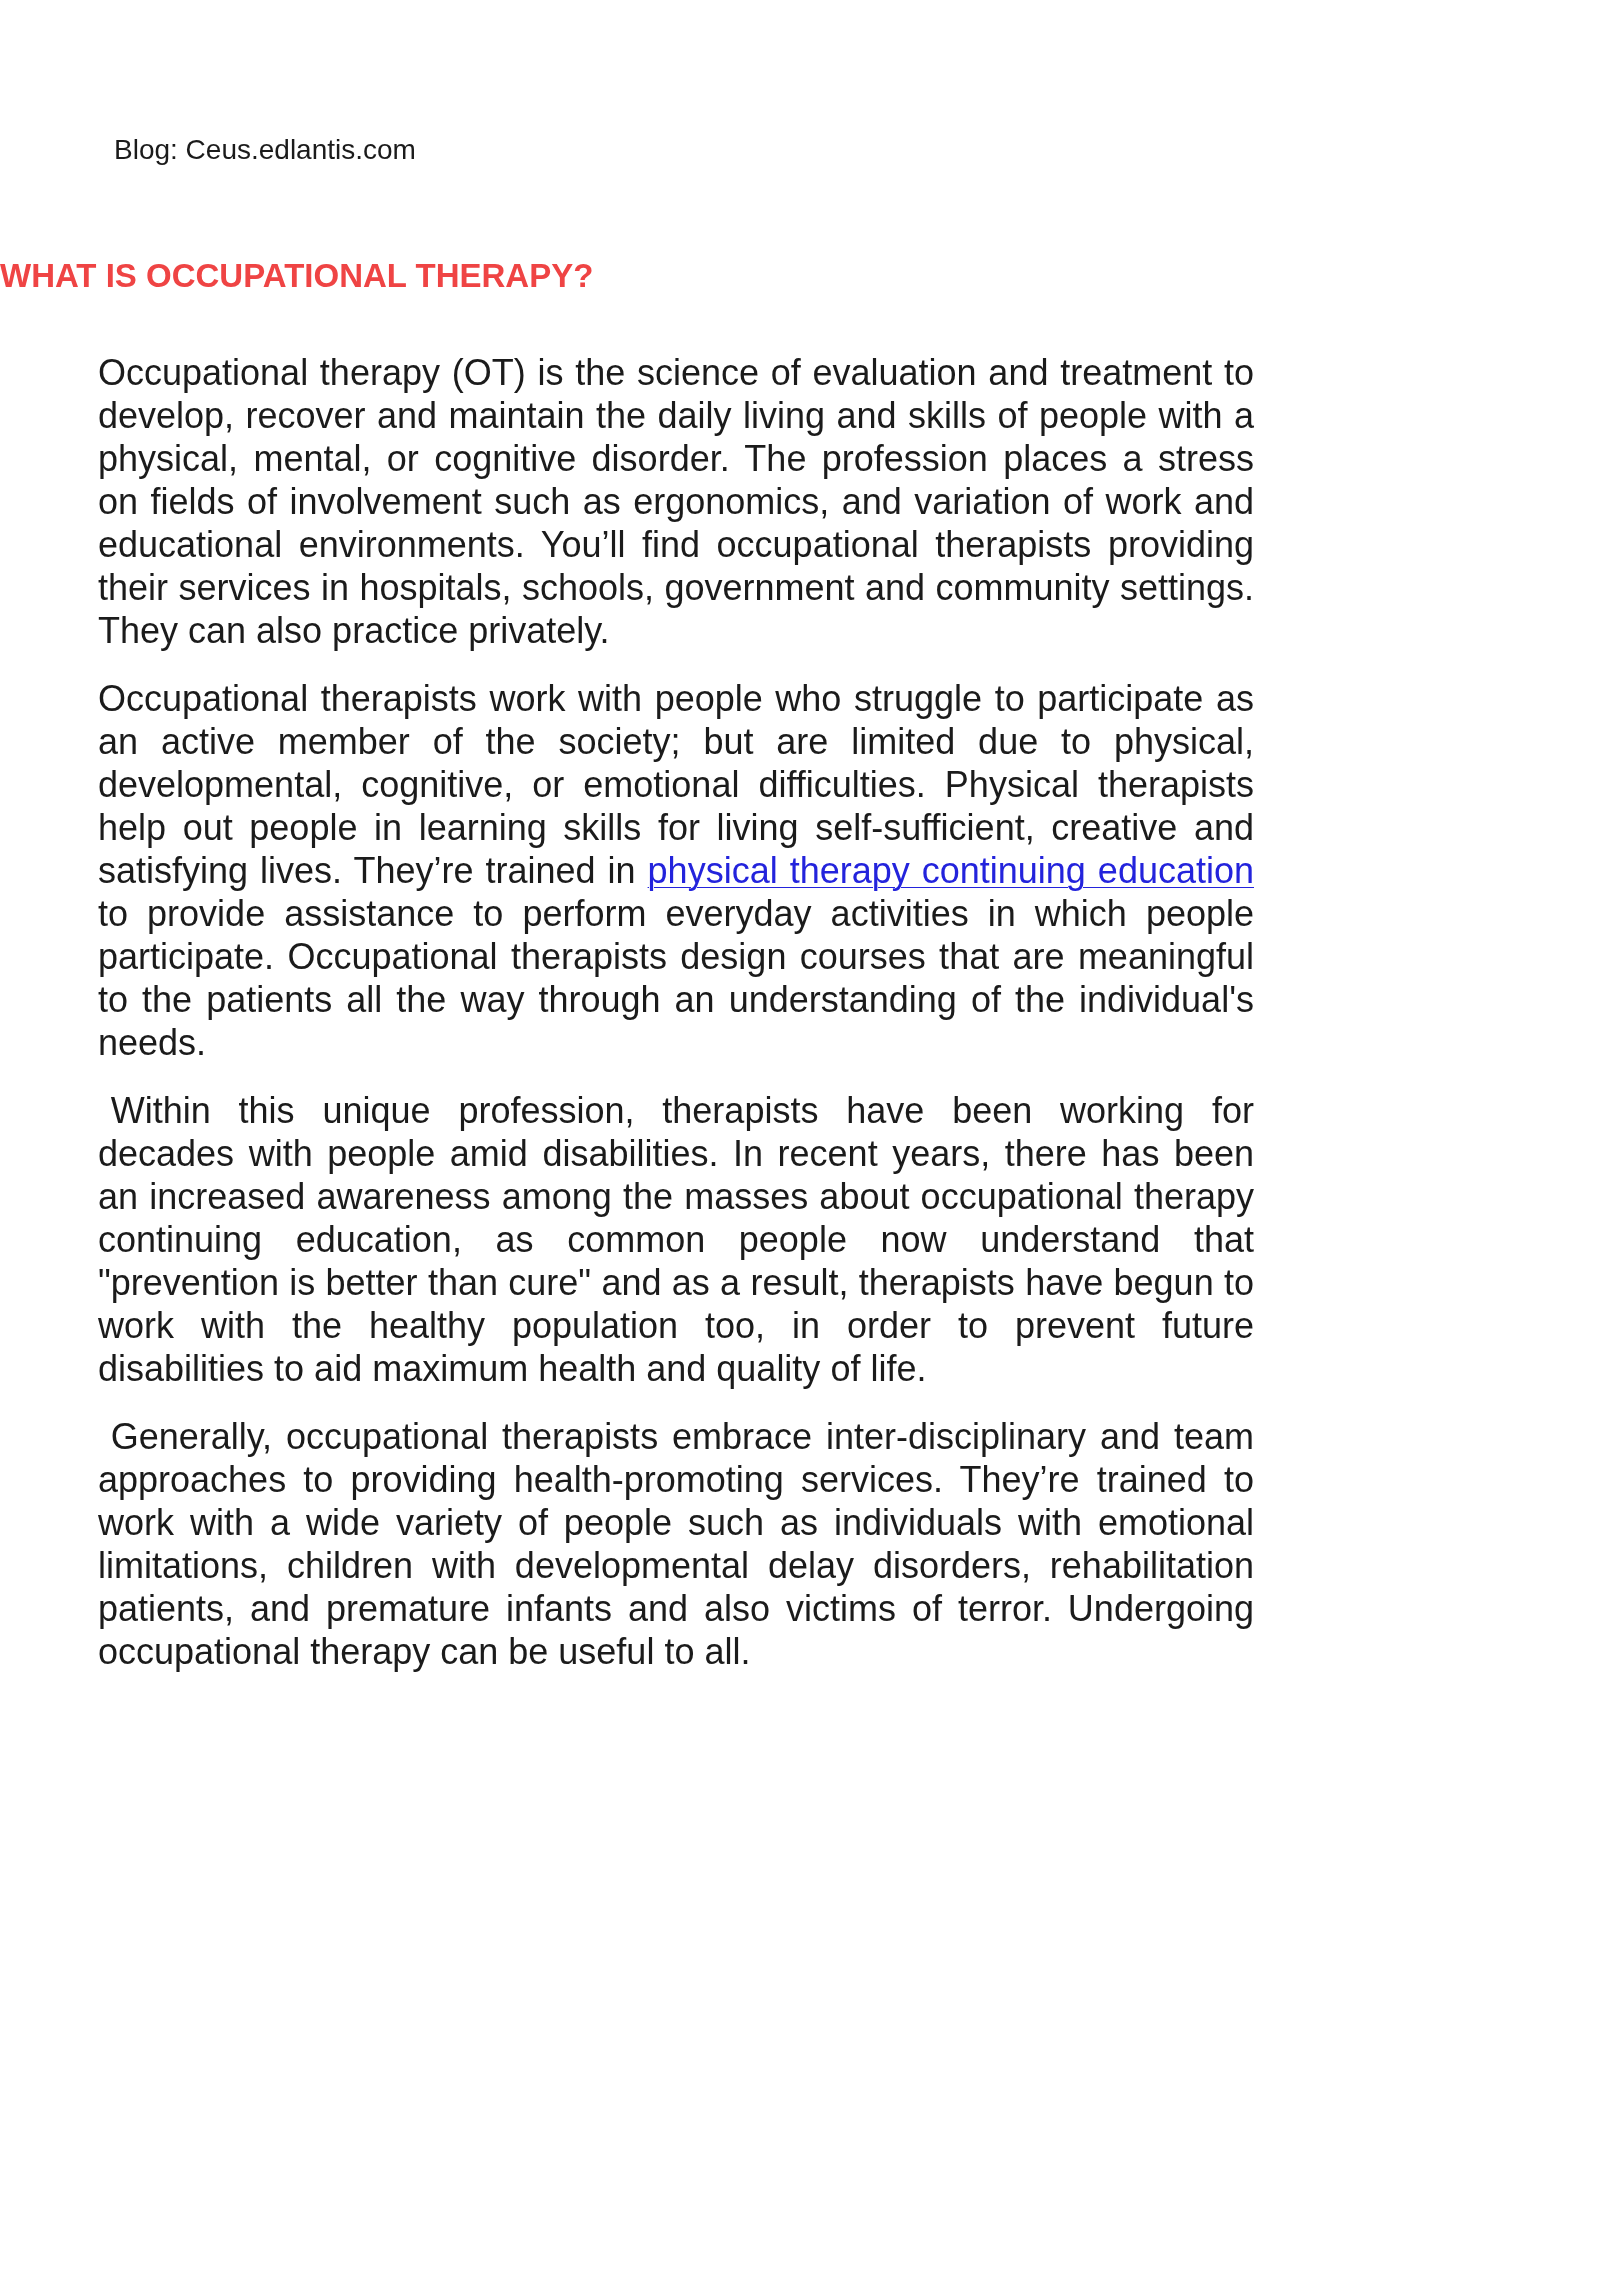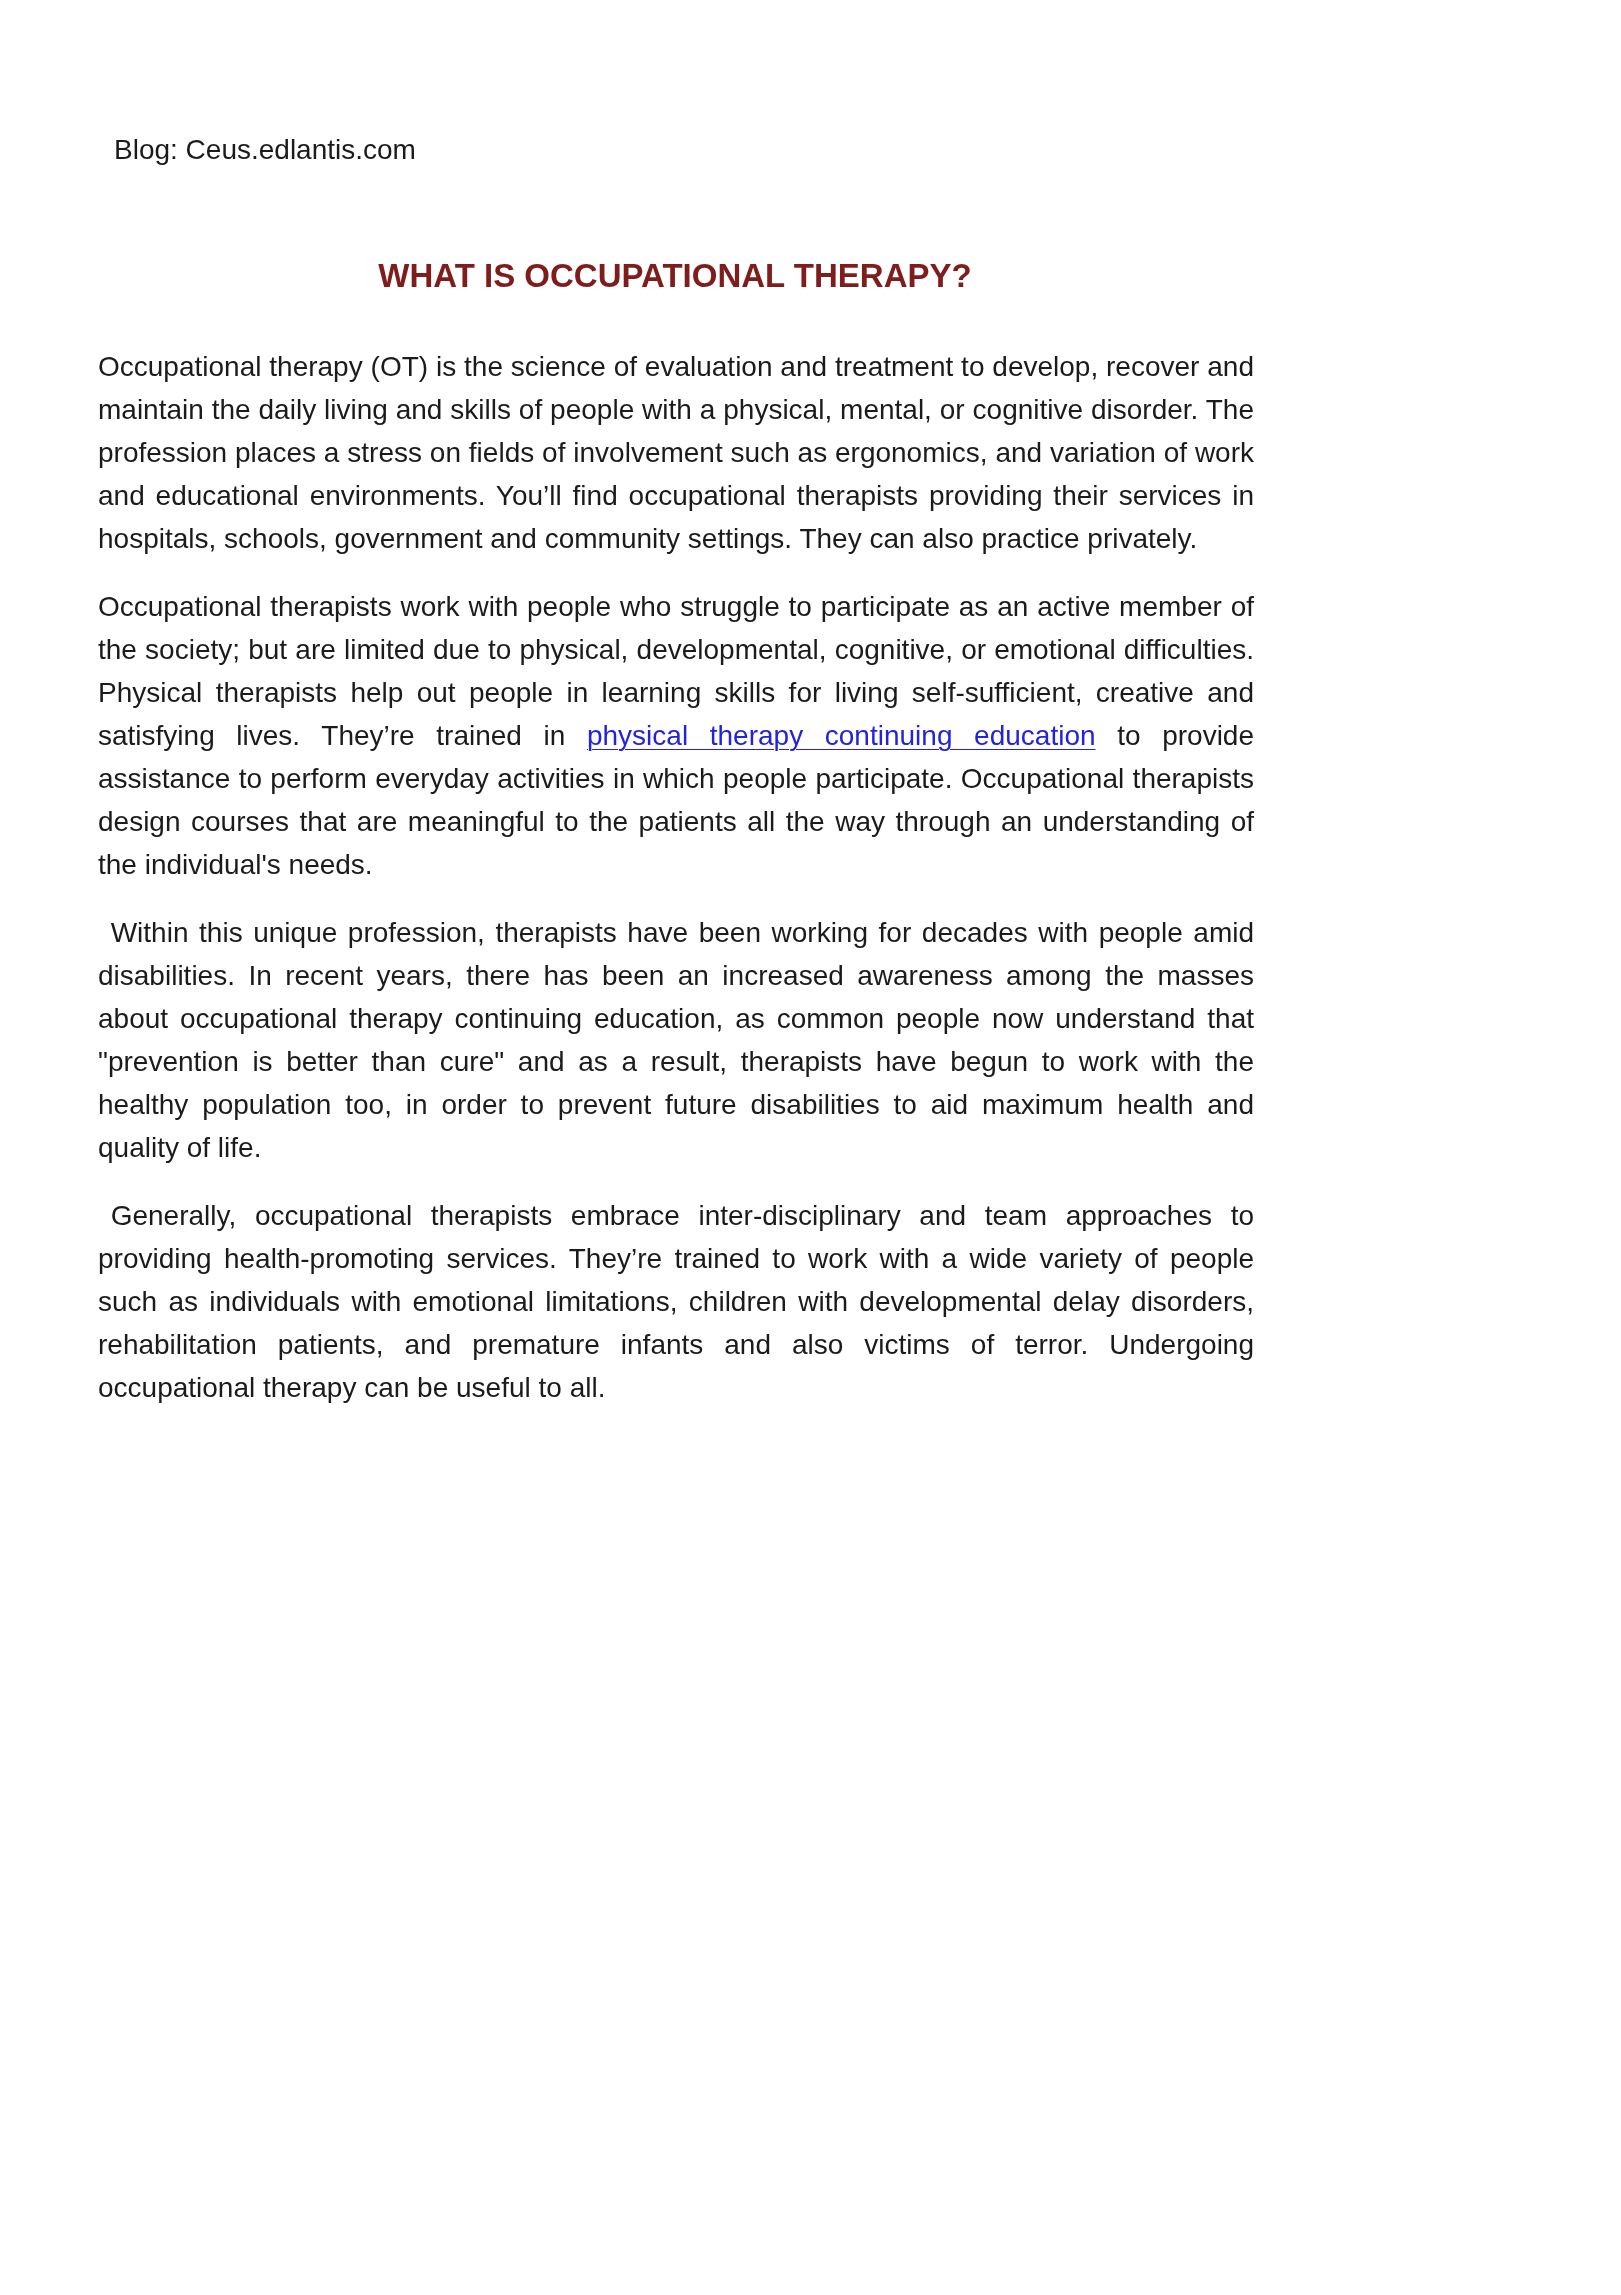--- a/index.html
+++ b/index.html
@@ -29,35 +29,34 @@
     height: 58px;
     margin-top: 24px;
   }
   .logo svg { display: block; width: 100%; height: 100%; }
   .page-title {
     position: absolute;
     left: 0;
     right: 0;
     top: 257px;
     margin: 0;
-    text-align: center;
     font-size: 33px;
     font-weight: bold;
     letter-spacing: 0px;
-    color: #7f1d1d;
+    color: #ef4444;
   }
   .content {
     position: absolute;
     left: 98px;
     right: 96px;
     top: 345px;
   }
   .content p {
-    margin: 0 0 25px 0;
-    font-size: 28px;
+    margin: 6px 0 25px 0;
+    font-size: 36px;
     line-height: 43px;
     text-align: justify;
     color: var(--text, #1b1b1b);
   }
   .content p.indent { text-indent: 12.7px; }
   a.doc-link {
     color: var(--link, #2323DC);
     text-decoration: underline;
     text-decoration-thickness: 1.3px;
     text-underline-offset: 3.8px;

